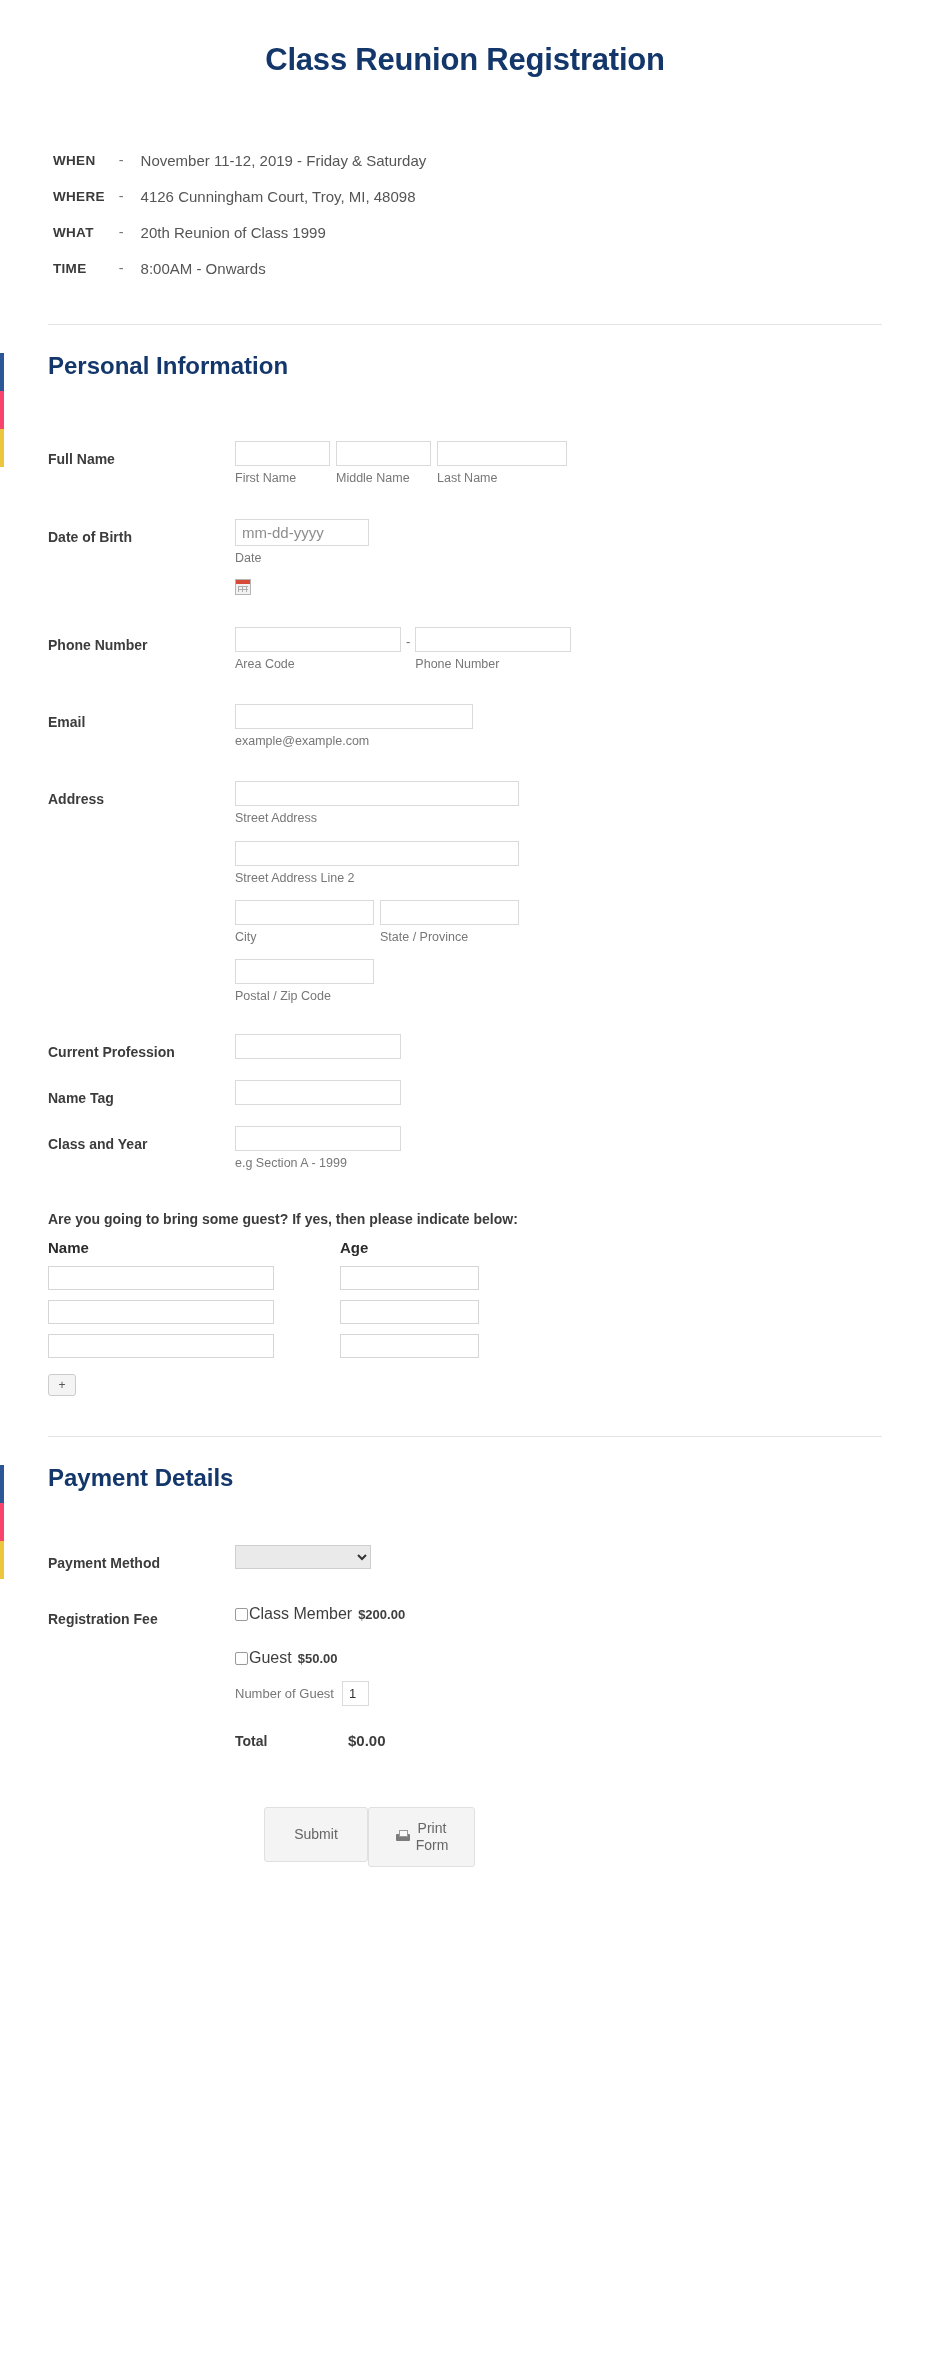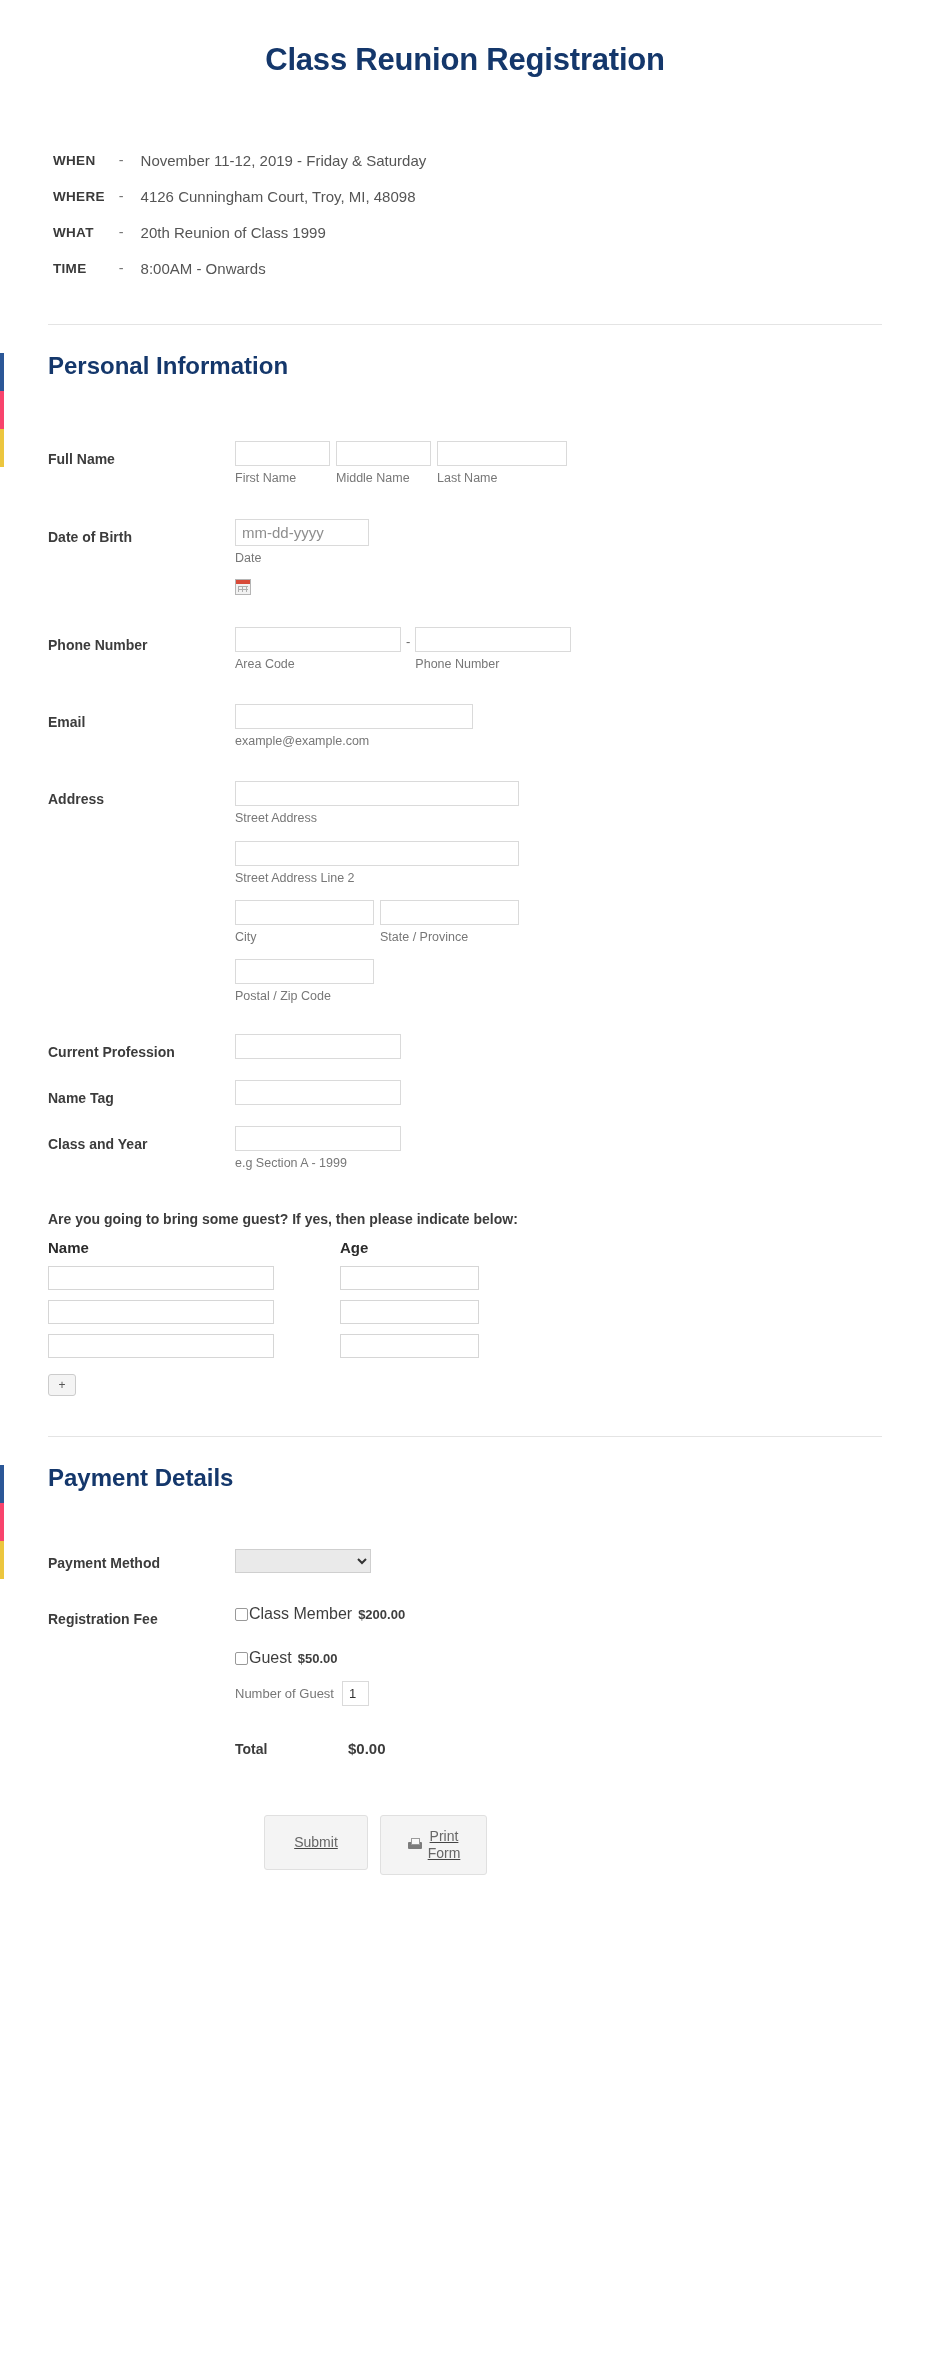--- a/index.html
+++ b/index.html
@@ -293,42 +293,41 @@
     width: 27px; height: 22px;
     border: 1px solid #cfcfcf;
     font-size: 14px;
     color: #222;
     padding: 1px 4px;
     font-family: "Liberation Sans", sans-serif;
   }
   .total-row {
     display: flex;
     align-items: center;
-    margin-top: 34px;
+    margin-top: 26px;
   }
   .total-label {
     font-size: 14px;
     font-weight: bold;
     color: #3c3c3c;
     width: 113px;
     flex: 0 0 113px;
   }
   .total-value {
     font-size: 15px;
     font-weight: bold;
     color: #3c3c3c;
   }
 
   
   .btn-bar {
     display: flex;
-    gap: 12px;
+    gap: 0;
     margin-top: 58px;
     padding-left: 216px;
-    text-decoration: underline;
   }
   .btn {
     border: 1px solid #e0e0e0;
     background: #f4f4f4;
     border-radius: 3px;
     font-family: "Liberation Sans", sans-serif;
     font-size: 14px;
     color: #666;
     cursor: pointer;
     display: flex;
@@ -565,21 +564,21 @@
     <div class="section-accent">
       <i class="acc-blue"></i>
       <i class="acc-pink"></i>
       <i class="acc-yellow"></i>
     </div>
     <h2 class="section-title">Payment Details</h2>
   </div>
 
   <div class="fields">
 
-    <div class="field-row" style="margin-top:52px;align-items:flex-end;">
+    <div class="field-row" style="margin-top:52px;">
       <div class="field-label">Payment Method</div>
       <div class="field-control">
         <select class="pay-select">
           <option value=""></option>
           <option value="Cash">Cash</option>
           <option value="Check">Check</option>
           <option value="Credit Card">Credit Card</option>
         </select>
       </div>
     </div>

